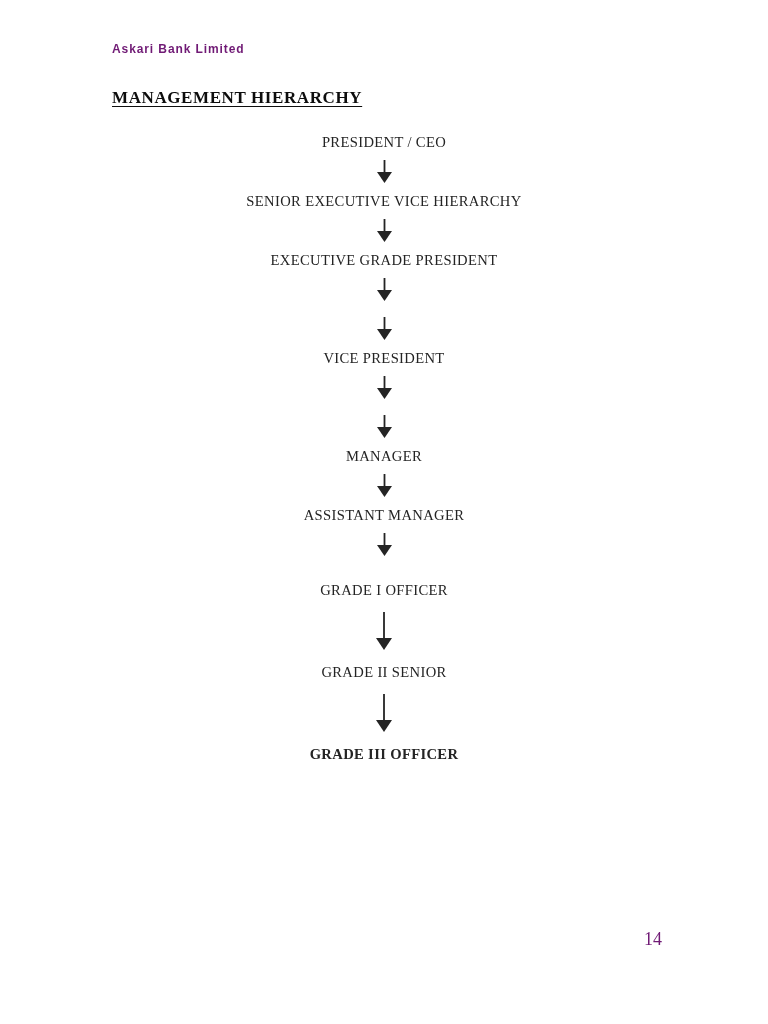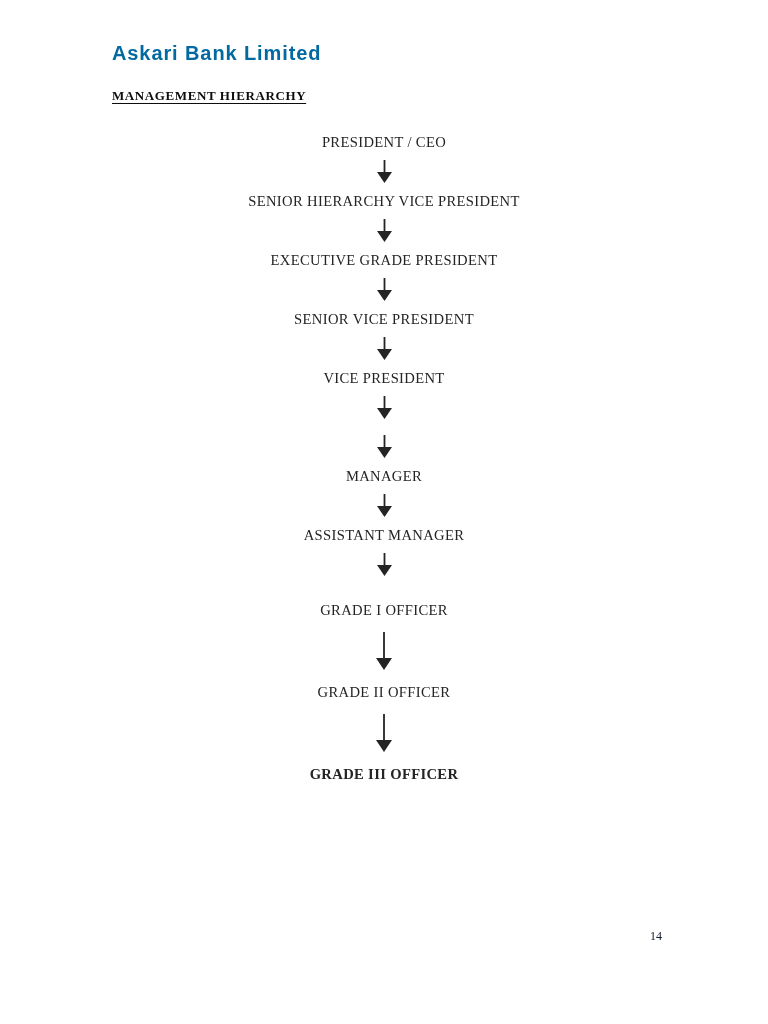--- a/index.html
+++ b/index.html
@@ -24,33 +24,33 @@
     background: #ffffff;
   }
 
   
   .doc-header {
     position: absolute;
     left: 112px;
     top: 42px;
     font-family: "Liberation Sans", sans-serif;
     font-weight: bold;
-    font-size: 20px;
+    font-size: 12px;
     letter-spacing: 0.9px;
-    color: #0369a1;
+    color: #701a75;
     white-space: nowrap;
   }
 
   .doc-title {
     position: absolute;
     left: 112px;
     top: 88px;
     font-family: "Liberation Serif", serif;
     font-weight: bold;
-    font-size: 13px;
+    font-size: 17px;
     letter-spacing: 0.6px;
     color: #0d0d0d;
     text-decoration: underline;
     text-underline-offset: 3px;
     white-space: nowrap;
   }
 
   
   .chart {
     position: absolute;
@@ -91,57 +91,56 @@
   .connector svg {
     display: block;
   }
 
   
   .page-number {
     position: absolute;
     right: 106px;
     top: 929px;
     font-family: "Liberation Serif", serif;
-    font-size: 12px;
-    color: #0f172a;
+    font-size: 18px;
+    color: #701a75;
   }
 </style>
 </head>
 <body>
 
 <div class="page">
 
   <div class="doc-header">Askari Bank Limited</div>
 
   <div class="doc-title">MANAGEMENT HIERARCHY</div>
 
   <div class="chart">
     <div class="chart-inner" id="chart-inner">
         <div class="node">PRESIDENT / CEO</div>
         <div class="connector" style="margin-top: 8px; margin-bottom: 8px;">
           <svg width="15" height="23" viewBox="0 0 15 23">
             <rect x="6.60" y="0" width="1.8" height="13" fill="#242424"></rect>
             <polygon points="0,12 15,12 7.5,23" fill="#242424"></polygon>
           </svg>
         </div>
-        <div class="node" style="margin-top: 0px;">SENIOR HIERARCHY VICE PRESIDENT</div>
+        <div class="node" style="margin-top: 0px;">SENIOR EXECUTIVE VICE HIERARCHY</div>
         <div class="connector" style="margin-top: 8px; margin-bottom: 8px;">
           <svg width="15" height="23" viewBox="0 0 15 23">
             <rect x="6.60" y="0" width="1.8" height="13" fill="#242424"></rect>
             <polygon points="0,12 15,12 7.5,23" fill="#242424"></polygon>
           </svg>
         </div>
         <div class="node" style="margin-top: 0px;">EXECUTIVE GRADE PRESIDENT</div>
         <div class="connector" style="margin-top: 8px; margin-bottom: 8px;">
           <svg width="15" height="23" viewBox="0 0 15 23">
             <rect x="6.60" y="0" width="1.8" height="13" fill="#242424"></rect>
             <polygon points="0,12 15,12 7.5,23" fill="#242424"></polygon>
           </svg>
         </div>
-        <div class="node" style="margin-top: 0px;">SENIOR VICE PRESIDENT</div>
         <div class="connector" style="margin-top: 8px; margin-bottom: 8px;">
           <svg width="15" height="23" viewBox="0 0 15 23">
             <rect x="6.60" y="0" width="1.8" height="13" fill="#242424"></rect>
             <polygon points="0,12 15,12 7.5,23" fill="#242424"></polygon>
           </svg>
         </div>
         <div class="node" style="margin-top: 0px;">VICE PRESIDENT</div>
         <div class="connector" style="margin-top: 8px; margin-bottom: 8px;">
           <svg width="15" height="23" viewBox="0 0 15 23">
             <rect x="6.60" y="0" width="1.8" height="13" fill="#242424"></rect>
@@ -168,21 +167,21 @@
             <polygon points="0,12 15,12 7.5,23" fill="#242424"></polygon>
           </svg>
         </div>
         <div class="node" style="margin-top: 16px;">GRADE I OFFICER</div>
         <div class="connector" style="margin-top: 12px; margin-bottom: 12px;">
           <svg width="16" height="38" viewBox="0 0 16 38">
             <rect x="7.10" y="0" width="1.8" height="27" fill="#242424"></rect>
             <polygon points="0,26 16,26 8,38" fill="#242424"></polygon>
           </svg>
         </div>
-        <div class="node" style="margin-top: 0px;">GRADE II OFFICER</div>
+        <div class="node" style="margin-top: 0px;">GRADE II SENIOR</div>
         <div class="connector" style="margin-top: 12px; margin-bottom: 12px;">
           <svg width="16" height="38" viewBox="0 0 16 38">
             <rect x="7.10" y="0" width="1.8" height="27" fill="#242424"></rect>
             <polygon points="0,26 16,26 8,38" fill="#242424"></polygon>
           </svg>
         </div>
         <div class="node" style="margin-top: 0px; font-weight: bold;">GRADE III OFFICER</div>
       </div>
   </div>
 

